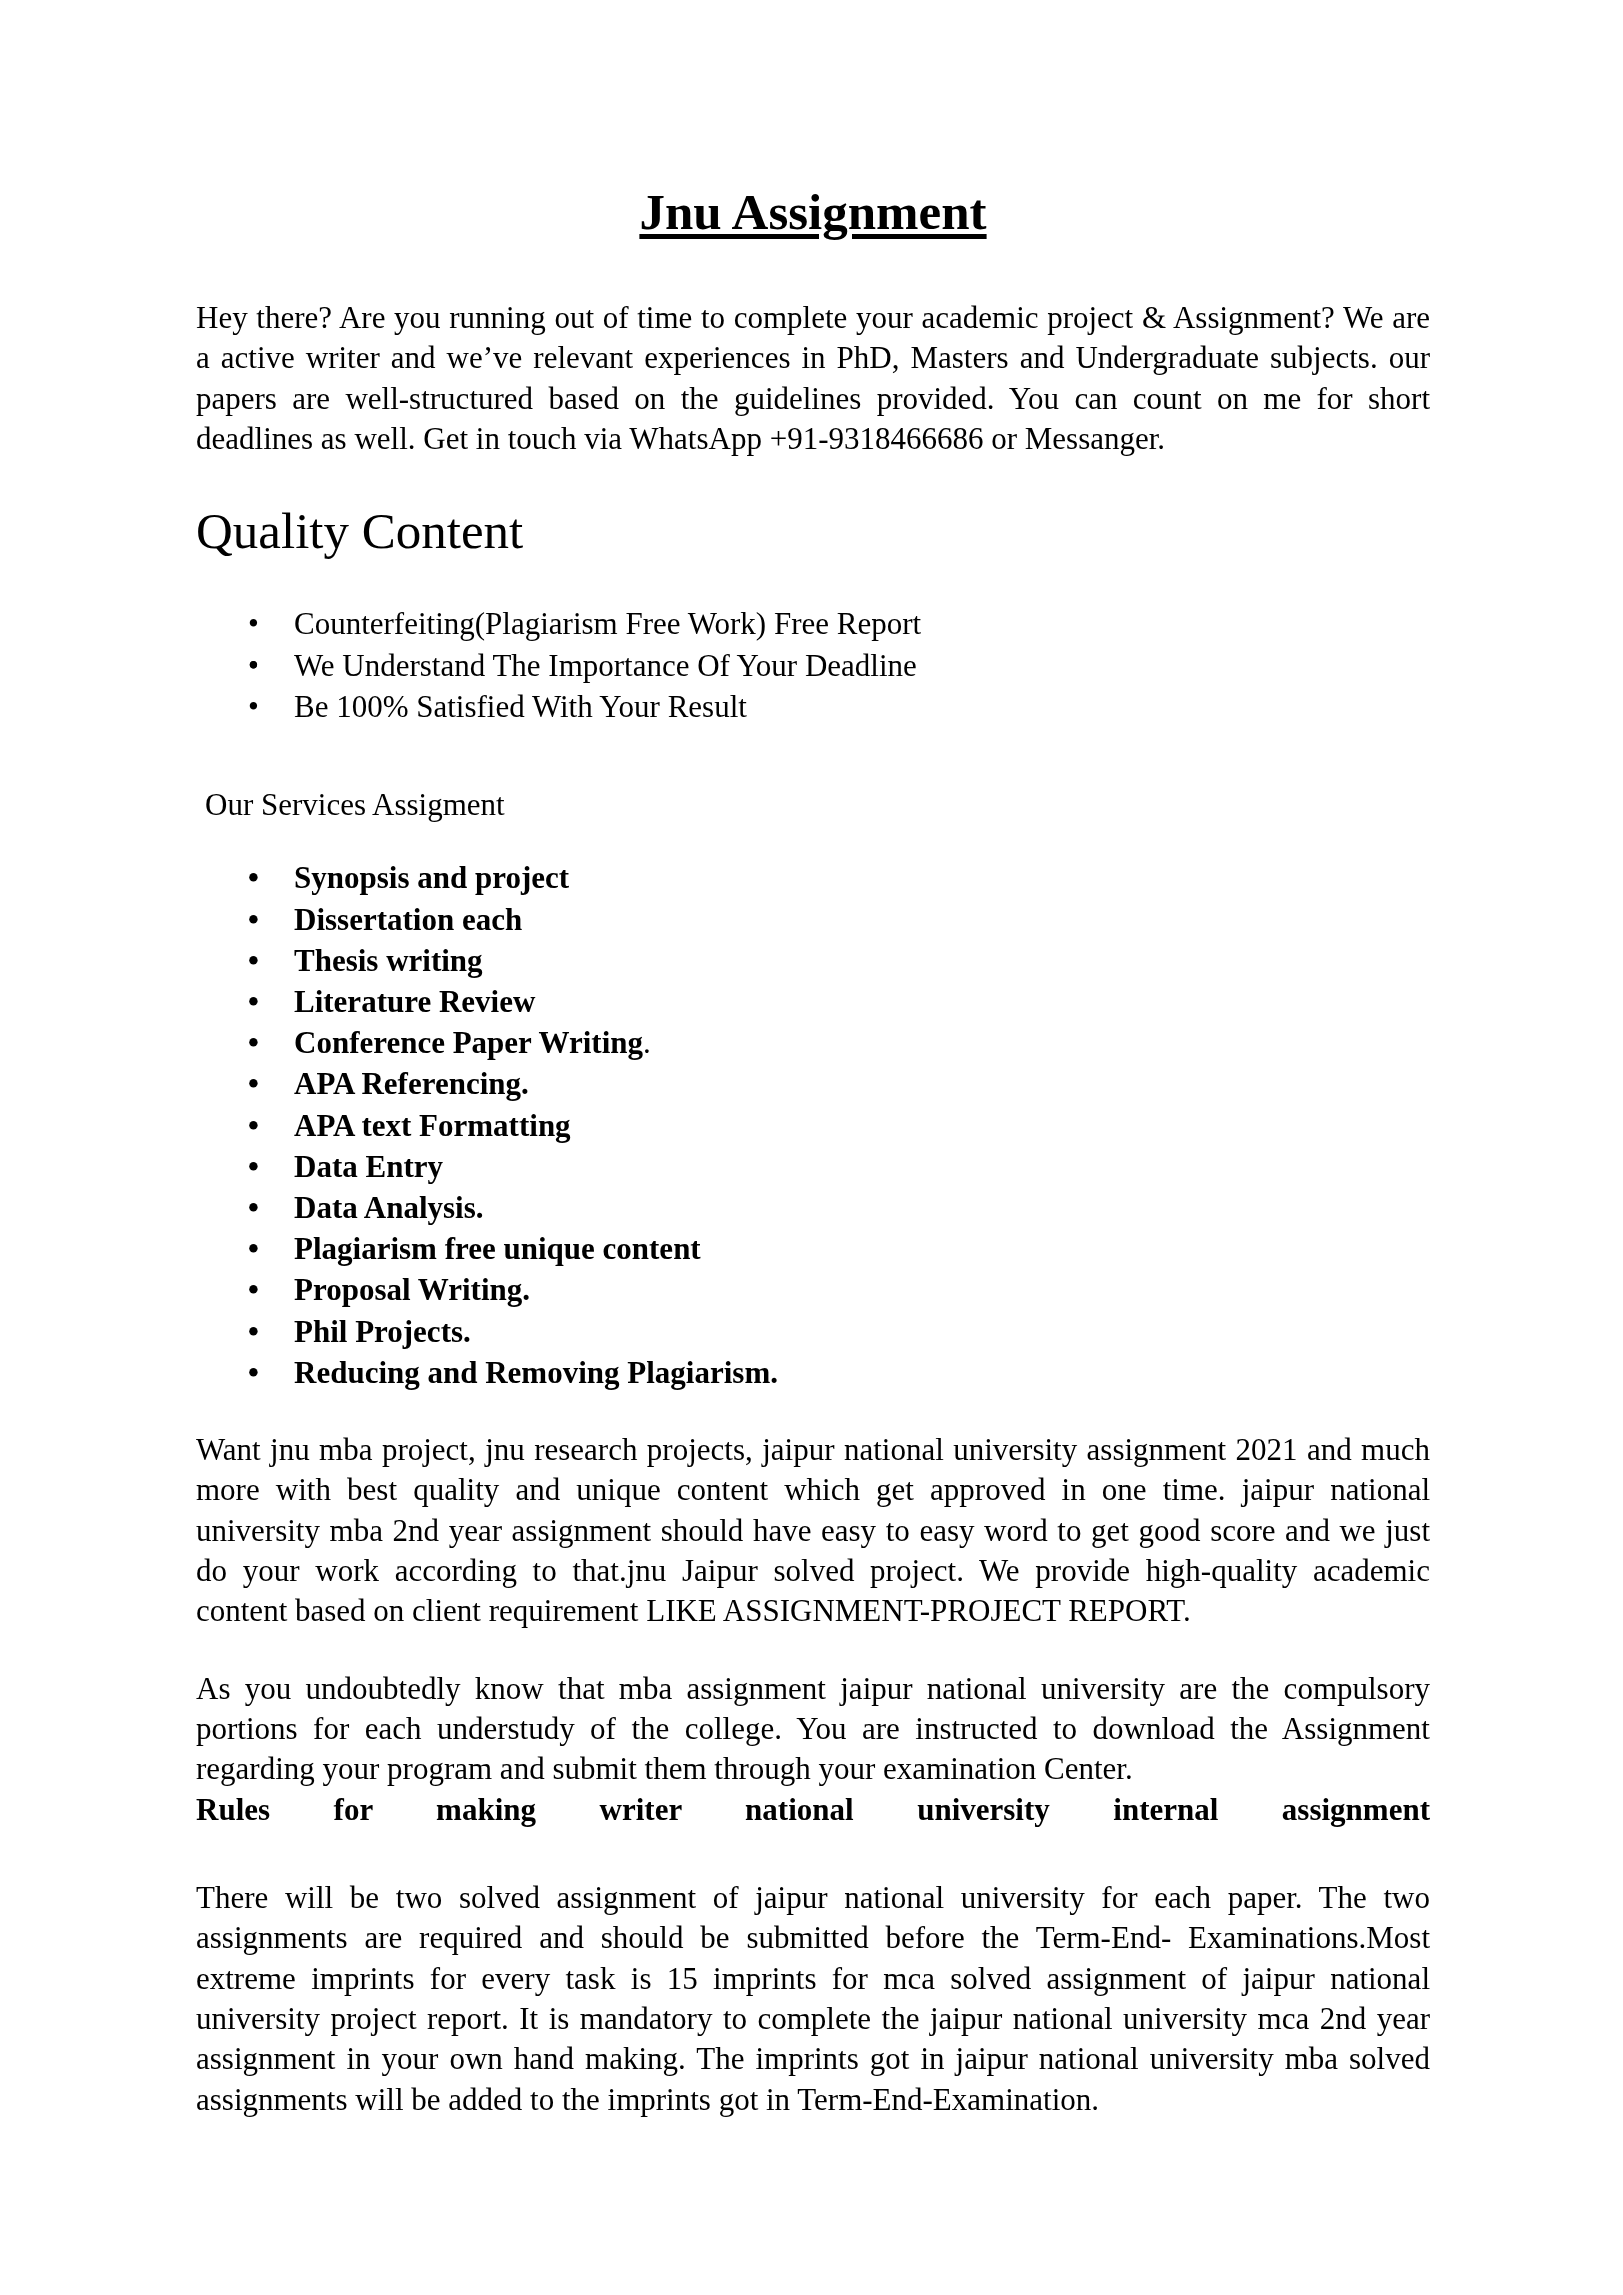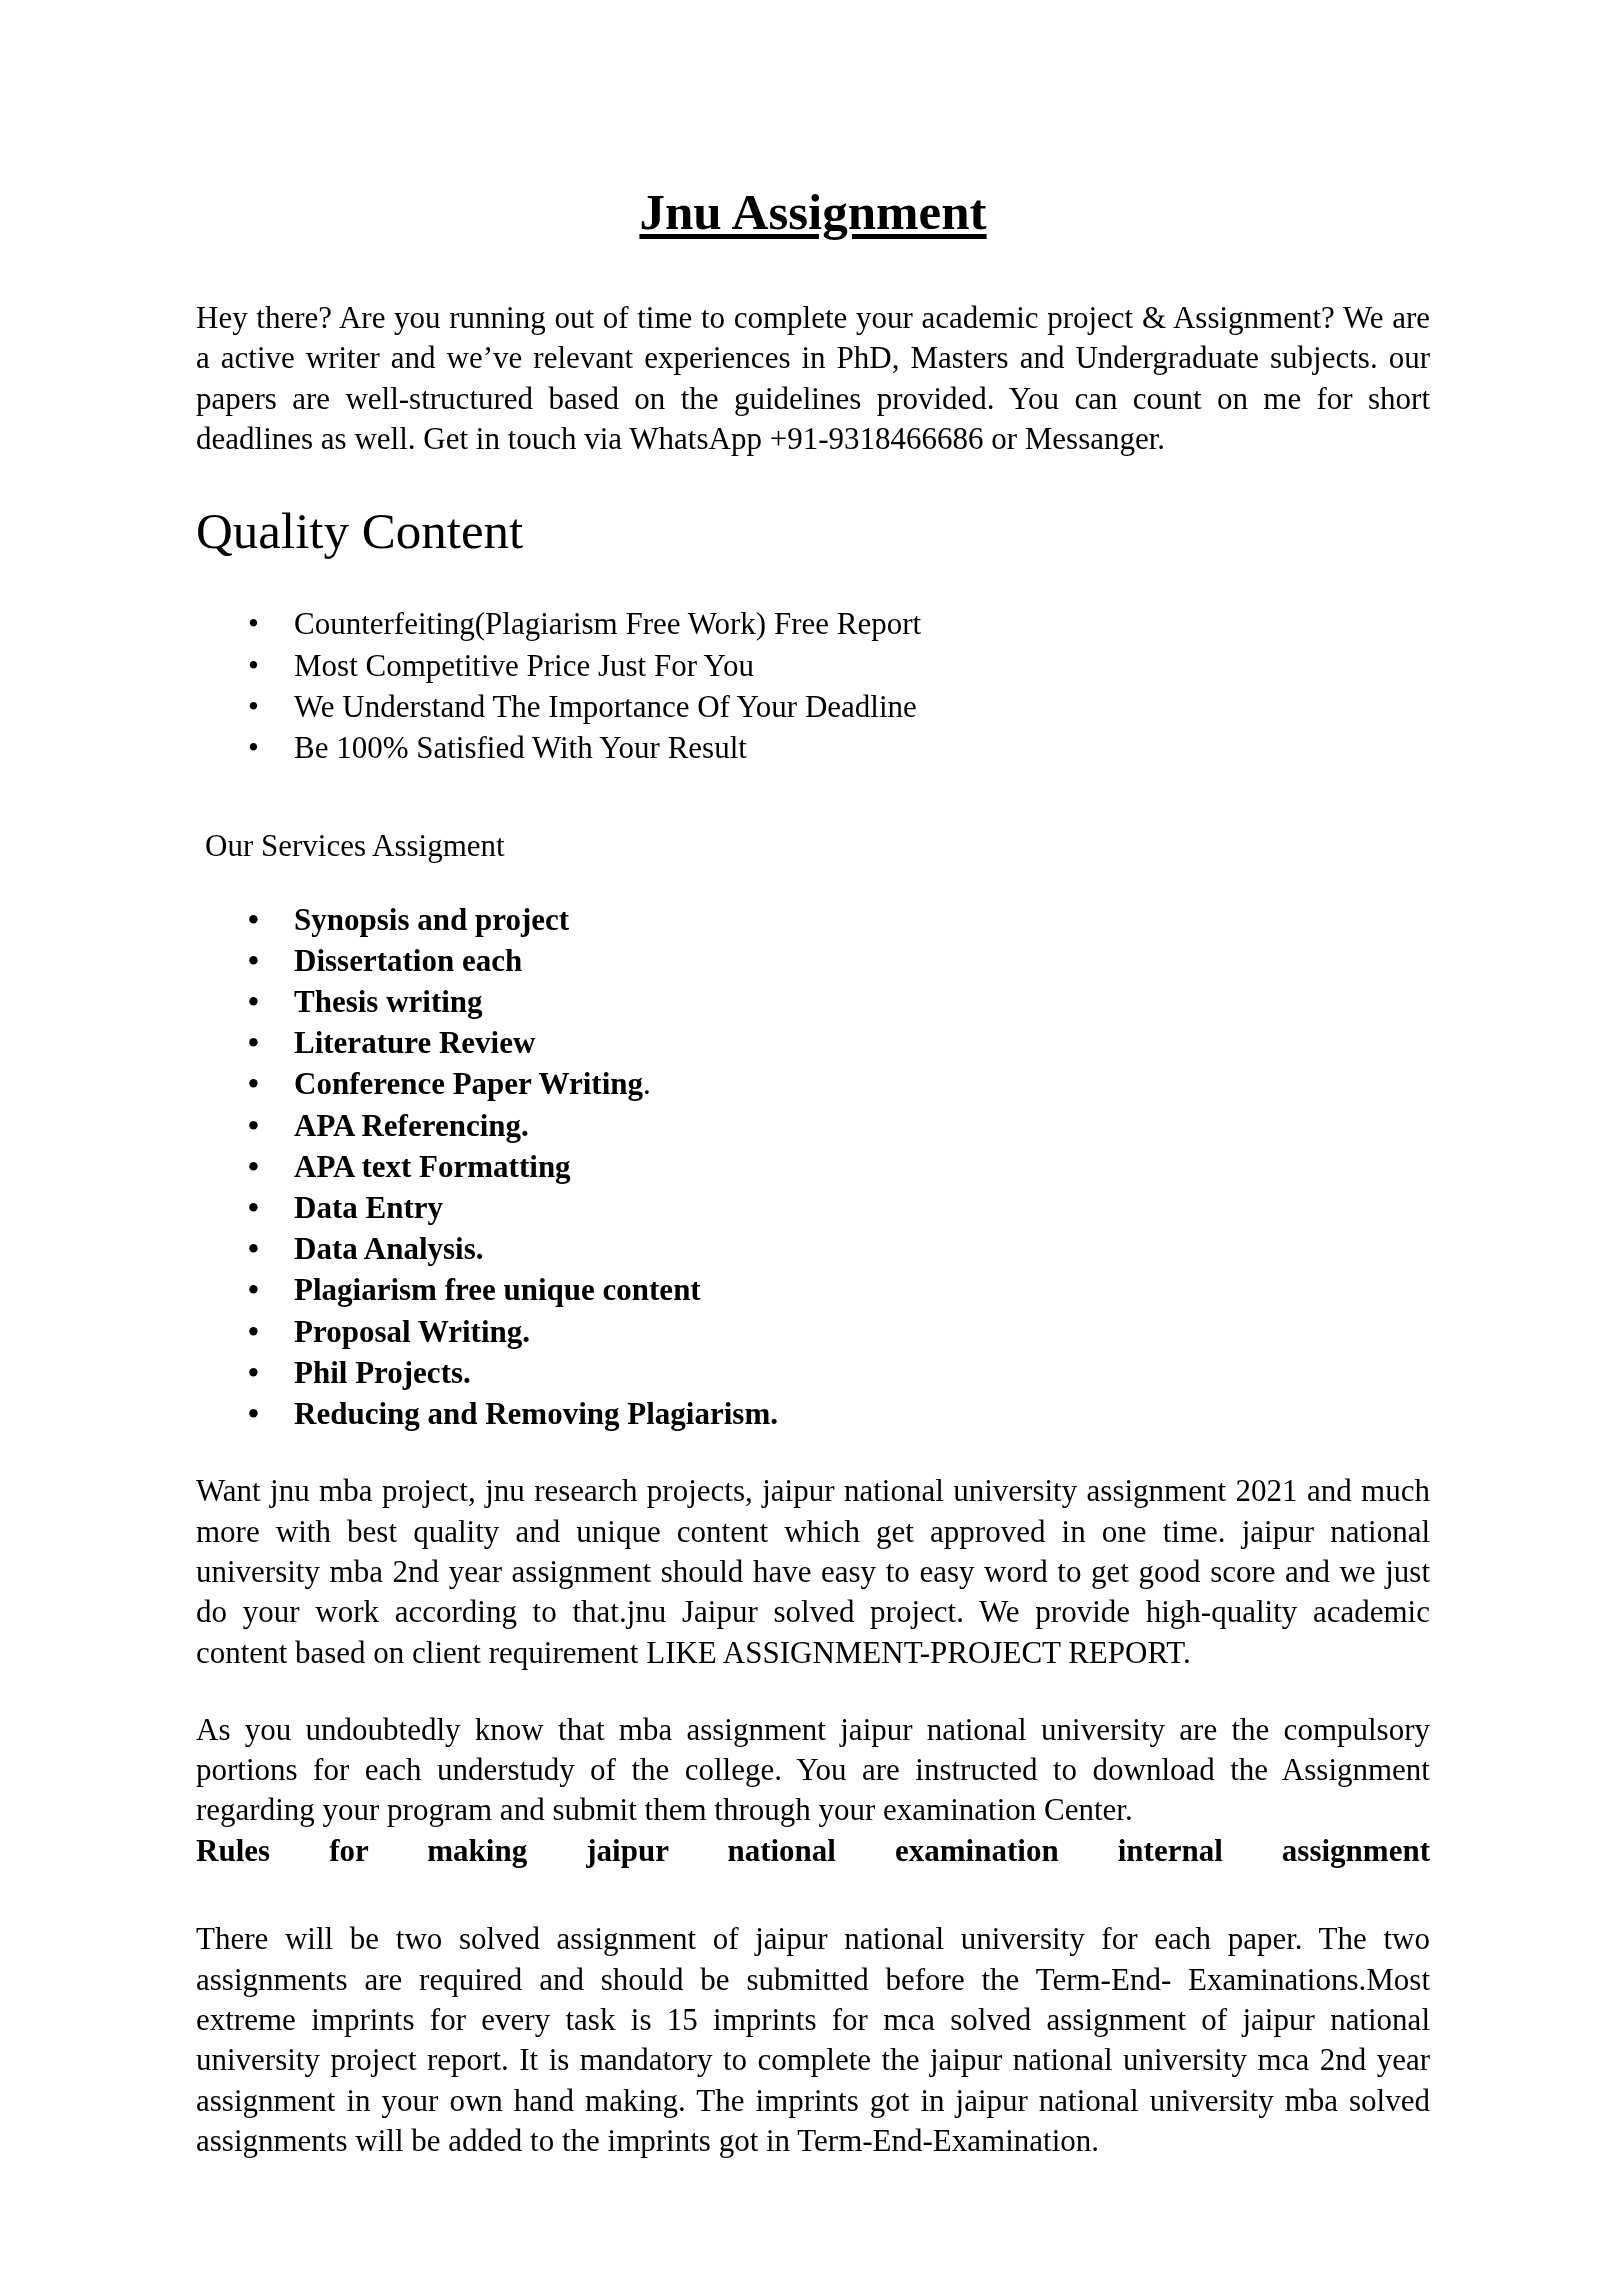--- a/index.html
+++ b/index.html
@@ -138,21 +138,21 @@
   <div class="content">
 
     <h1 class="doc-title"><span class="u">Jnu Assignment</span></h1>
 
     <p class="para intro">Hey there? Are you running out of time to complete your academic project &amp; Assignment? We are a active writer and we’ve relevant experiences in PhD, Masters and Undergraduate subjects. our papers are well-structured based on the guidelines provided. You can count on me for short deadlines as well.  Get in touch via WhatsApp +91-9318466686 or Messanger.</p>
 
     <h2 class="section-heading">Quality Content</h2>
 
     <ul class="bullets quality-list">
       <li><span class="dot">•</span><span>Counterfeiting(Plagiarism Free Work) Free Report</span></li>
-      <li><span class="dot">•</span><span>Most Competitive Price Just For You</span></li>
+      <li><span class="dot">•</span></li>
       <li><span class="dot">•</span><span>We Understand The Importance Of Your Deadline</span></li>
       <li><span class="dot">•</span><span>Be 100% Satisfied With Your Result</span></li>
     </ul>
 
     <p class="services-label">Our Services Assigment</p>
 
     <ul class="bullets services-list">
       <li><span class="dot">•</span><span>Synopsis and project</span><span class="tail"></span></li>
       <li><span class="dot">•</span><span>Dissertation each</span><span class="tail"></span></li>
       <li><span class="dot">•</span><span>Thesis writing</span><span class="tail"></span></li>
@@ -165,19 +165,19 @@
       <li><span class="dot">•</span><span>Plagiarism free unique content</span><span class="tail"></span></li>
       <li><span class="dot">•</span><span>Proposal Writing.</span><span class="tail"></span></li>
       <li><span class="dot">•</span><span>Phil Projects.</span><span class="tail"></span></li>
       <li><span class="dot">•</span><span>Reducing and Removing Plagiarism.</span><span class="tail"></span></li>
     </ul>
 
     <p class="para para-block">Want jnu mba project, jnu research projects, jaipur national university assignment 2021 and much more with best quality and unique content which get approved in one time. jaipur national university mba 2nd year assignment should have easy to easy word to get good score and we just do your work according to that.jnu Jaipur solved project. We provide high-quality academic content based on client requirement LIKE ASSIGNMENT-PROJECT REPORT.</p>
 
     <p class="para para-block">As you undoubtedly know that mba assignment jaipur national university are the compulsory portions for each understudy of the college. You are instructed to download the Assignment regarding your program and submit them through your examination Center.</p>
 
-    <p class="rules-heading para-block">Rules for making jaipur national examination internal assignment</p>
+    <p class="rules-heading para-block">Rules for making writer national university internal assignment</p>
 
     <p class="para rules-body">There will be two solved assignment of jaipur national university for each paper. The two assignments are required and should be submitted before the Term-End- Examinations.Most extreme imprints for every task is 15 imprints for mca solved assignment of jaipur national university project report. It is mandatory to complete the jaipur national university mca 2nd year assignment in your own hand making. The imprints got in jaipur national university mba solved assignments will be added to the imprints got in Term-End-Examination.</p>
 
   </div>
 </div>
 
 
 </body></html>

